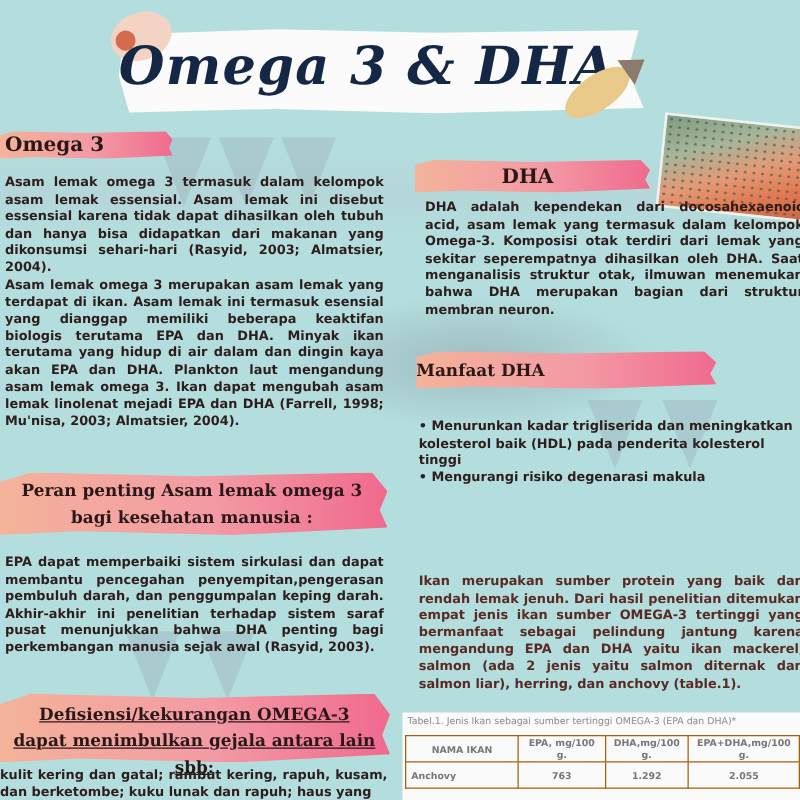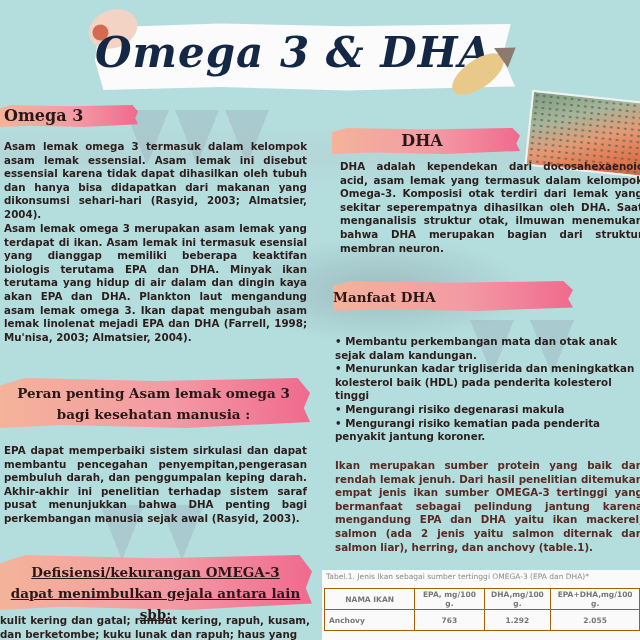--- a/index.html
+++ b/index.html
@@ -84,24 +84,22 @@
 
 <div class="brush" style="left:332px; top:128px; width:188px; height:26px;"></div>
 <div class="h-left" style="left:332px; top:131px; width:180px; text-align:center; font-size:16px;">DHA</div>
 
 <div class="para" style="left:340px; top:160px; width:303px;">DHA adalah kependekan dari docosahexaenoic acid, asam lemak yang termasuk dalam kelompok Omega-3. Komposisi otak terdiri dari lemak yang sekitar seperempatnya dihasilkan oleh DHA. Saat menganalisis struktur otak, ilmuwan menemukan bahwa DHA merupakan bagian dari struktur membran neuron.</div>
 
 <div class="brush" style="left:333px; top:281px; width:240px; height:30px;"></div>
 <div class="h-left" style="left:333px; top:289px; width:230px; text-align:left; font-size:13.5px;">Manfaat DHA</div>
 
 <div class="bullets">
-  <div>• Membantu perkembangan mata dan otak anak sejak dalam kandungan.</div>
   <div>• Menurunkan kadar trigliserida dan meningkatkan kolesterol baik (HDL) pada penderita kolesterol tinggi</div>
   <div>• Mengurangi risiko degenarasi makula</div>
-  <div>• Mengurangi risiko kematian pada penderita penyakit jantung koroner.</div>
 </div>
 
 <div class="para brown" style="left:335px; top:459px; width:308px;">Ikan merupakan sumber protein yang baik dan rendah lemak jenuh. Dari hasil penelitian ditemukan empat jenis ikan sumber OMEGA-3 tertinggi yang bermanfaat sebagai pelindung jantung karena mengandung EPA dan DHA yaitu ikan mackerel, salmon (ada 2 jenis yaitu salmon diternak dan salmon liar), herring, dan anchovy (table.1).</div>
 
 <div class="table-wrap"></div>
 <div class="table-caption">Tabel.1. Jenis Ikan sebagai sumber tertinggi OMEGA-3 (EPA dan DHA)*</div>
 <table>
   <thead>
     <tr>
       <th style="width:84px;">NAMA IKAN</th>

